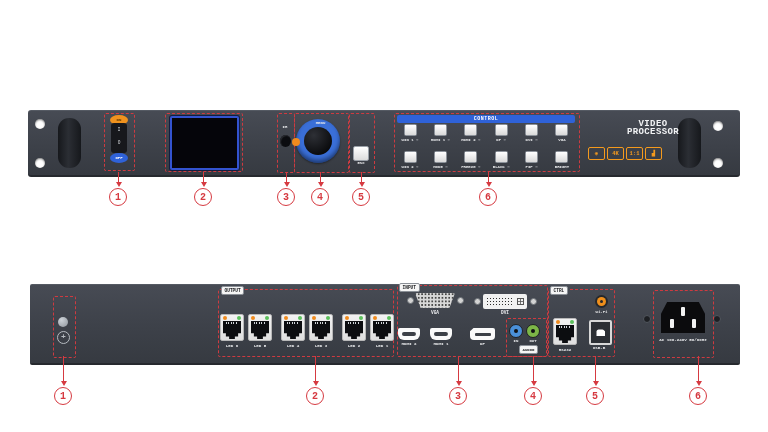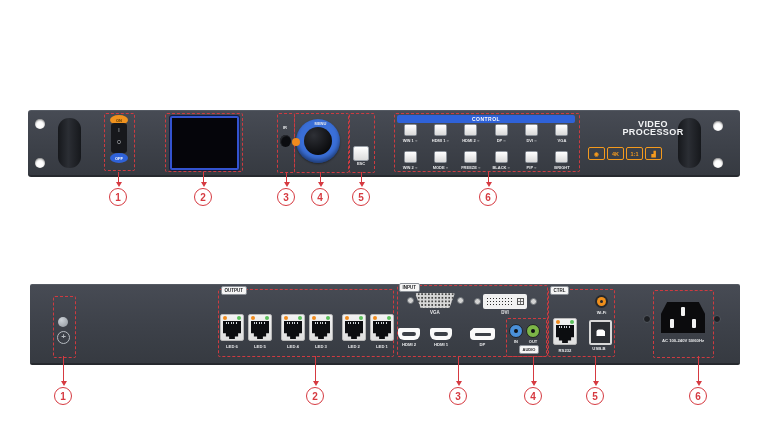--- a/index.html
+++ b/index.html
@@ -1,17 +1,17 @@
 <!DOCTYPE html>
 <html><head>
 <meta charset="utf-8">
 <style>
   html,body{margin:0;padding:0;background:#fff;}
   .stage{position:relative;width:768px;height:432px;background:#ffffff;overflow:hidden;
-         font-family:Liberation Sans, sans-serif;}
+         font-family:Liberation Mono, monospace;}
   .abs{position:absolute;}
 
   
   .panel{position:absolute;background:linear-gradient(180deg,#474b54 0%,#3d4149 55%,#363a41 100%);
          border-radius:3px;border-top:1px solid #555a63;border-bottom:2px solid #26292e;}
   .hole{position:absolute;width:10px;height:10px;border-radius:50%;background:#fff;
         box-shadow:inset 0 1px 2px rgba(0,0,0,.5);}
   .handle{position:absolute;width:23px;height:50px;border-radius:11px;
           background:linear-gradient(90deg,#16181c,#2b2e34 45%,#16181c);}
 

